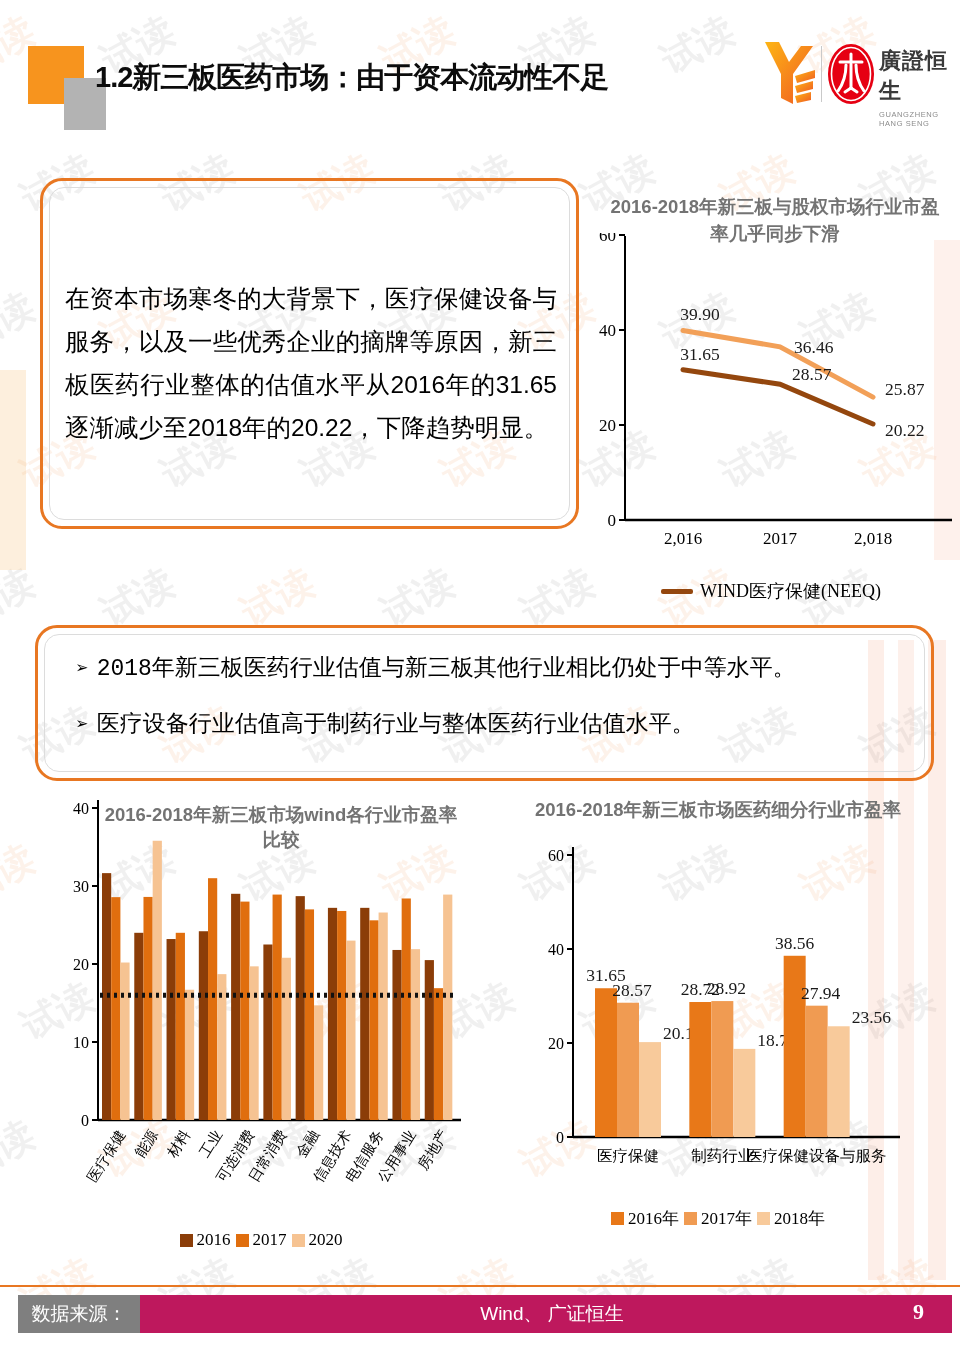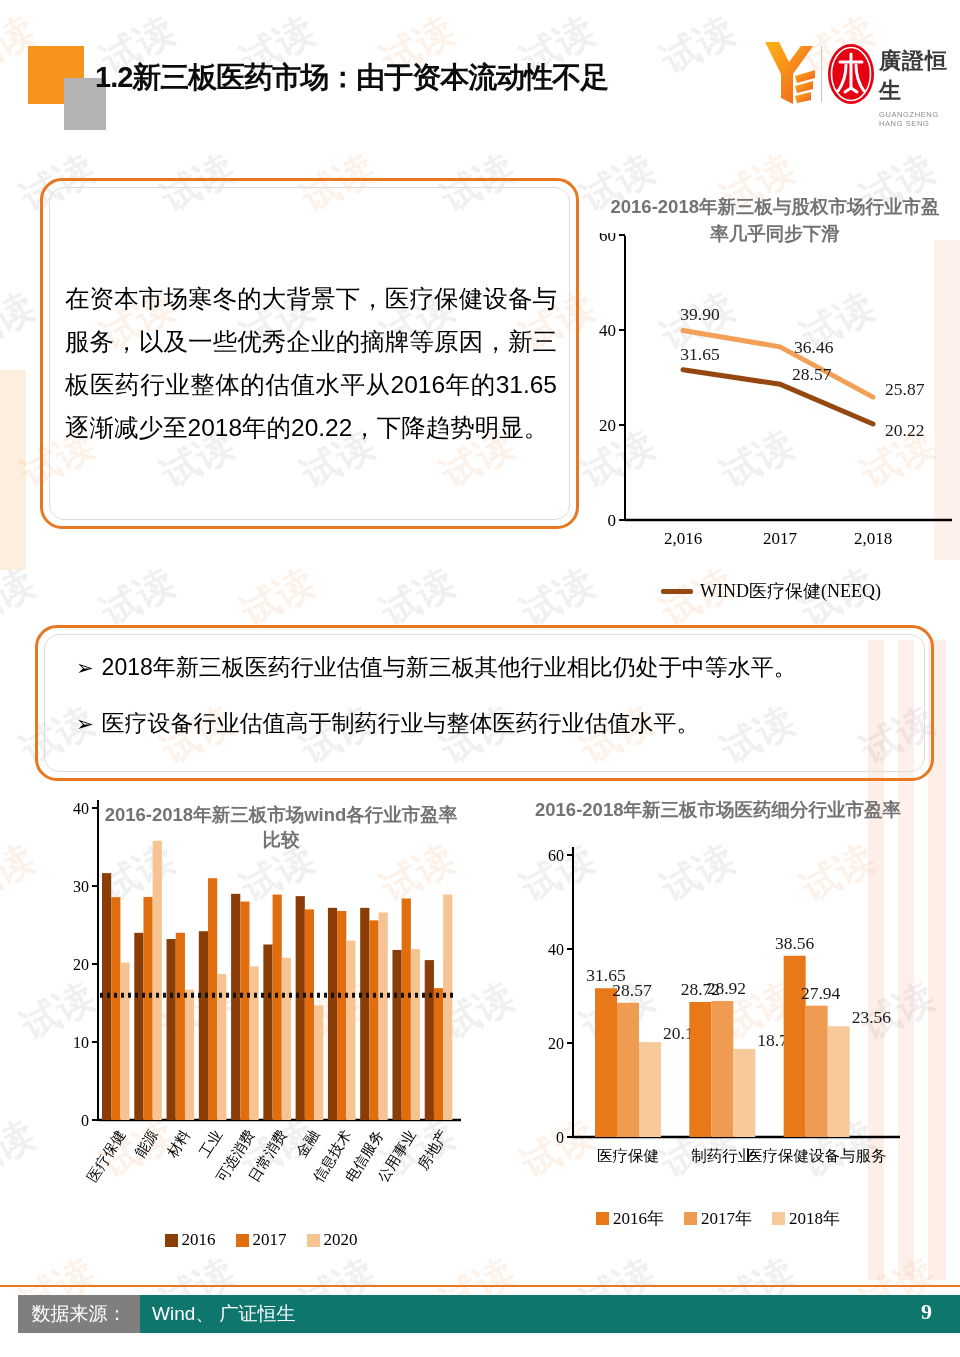--- a/index.html
+++ b/index.html
@@ -23,56 +23,56 @@
   .logo-en{font-size:7.5px;color:#8c8c8c;letter-spacing:.6px;margin-top:4px;}
   
   .obox{position:absolute;border:3px solid #E87722;border-radius:22px;background:transparent;}
   .obox-inner{position:absolute;left:6px;right:6px;top:6px;bottom:6px;
       border:1px solid #dcdcdc;border-radius:15px;}
   .box1{left:40px;top:178px;width:533px;height:345px;}
   .box1-head{position:absolute;left:26px;top:44px;font-size:26px;font-weight:bold;color:#000;}
   .box1-body{position:absolute;left:22px;top:96px;width:492px;font-size:24.5px;line-height:43px;
       text-align:justify;color:#000;}
   .box2{left:35px;top:625px;width:893px;height:150px;}
-  .bullet-line{position:absolute;left:38px;font-size:23px;color:#000;}
+  .bullet-line{position:absolute;left:38px;font-size:23px;color:#000;font-family:Liberation Mono, monospace;}
   .bullet-glyph{margin-right:8px;font-size:21px;}
   
   .chart{position:absolute;}
   .chart-title{position:absolute;left:0;right:0;text-align:center;font-weight:bold;color:#737373;}
   .linechart{left:590px;top:193px;width:370px;height:425px;}
   .linechart .chart-title{top:0;font-size:18.5px;line-height:27px;padding:0 14px;}
   .linechart svg{position:absolute;left:0;top:40px;}
   .line-legend{position:absolute;left:0;right:8px;top:386px;display:flex;justify-content:center;
       align-items:center;gap:7px;font-family:"Liberation Serif",serif;font-size:18px;color:#000;}
   .line-swatch{width:32px;height:5px;background:#94470E;border-radius:2px;}
   .barchart-l{left:58px;top:790px;width:406px;height:480px;}
   .barchart-l .chart-title{top:12px;left:40px;font-size:18.5px;}
   .barchart-l svg{position:absolute;left:0;top:0;}
   .barchart-r{left:488px;top:795px;width:460px;height:455px;}
   .barchart-r .chart-title{top:2px;font-size:18.5px;}
   .barchart-r svg{position:absolute;left:0;top:0;}
   .bar-legend{position:absolute;left:0;right:0;display:flex;justify-content:center;
-      align-items:center;gap:20px;font-family:"Liberation Serif",serif;font-size:17px;color:#000;}
+      align-items:center;gap:5px;font-family:"Liberation Serif",serif;font-size:17px;color:#000;}
   .bar-legend .item{display:flex;align-items:center;gap:4px;}
   .bar-legend .sw{width:13px;height:13px;display:inline-block;}
   .barchart-l .bar-legend{top:440px;}
   .barchart-r .bar-legend{top:412px;}
   
   text.tick{font-family:"Liberation Serif",serif;font-size:17px;fill:#000;}
   text.tick-s{font-family:"Liberation Serif",serif;font-size:16px;fill:#000;}
   text.vlabel{font-family:"Liberation Serif",serif;font-size:17.5px;fill:#1a1a1a;}
   text.xlab{font-size:14.5px;fill:#000;}
   text.xlab-h{font-size:15.5px;fill:#000;}
   
   .foot-rule{position:absolute;left:0;top:1285px;width:960px;height:2px;background:#E87722;}
   .footer{position:absolute;left:0;top:1295px;width:960px;height:38px;}
   .foot-gray{position:absolute;left:18px;top:0;width:122px;height:38px;background:#7F7F7F;
       color:#fff;font-size:19px;display:flex;align-items:center;justify-content:center;}
-  .foot-orange{position:absolute;left:140px;top:0;right:0;height:38px;background:#0f766e;
-      color:#fff;font-size:19px;display:flex;align-items:center;padding-left:12px;box-sizing:border-box;}
+  .foot-orange{position:absolute;left:140px;top:0;right:8px;height:38px;background:#be185d;
+      color:#fff;font-size:19px;display:flex;align-items:center;padding-left:12px;box-sizing:border-box;justify-content:center;}
   .page-num{position:absolute;right:28px;top:4px;color:#fff;font-size:22px;font-weight:bold;
       font-family:"Liberation Serif",serif;}
 </style>
 </head>
 <body>
 
 <div class="page">
 
   <div id="wm-layer">
       <span class="wm" style="left: -40px; top: 20px; color: rgba(235, 130, 50, 0.1);">试读</span>

